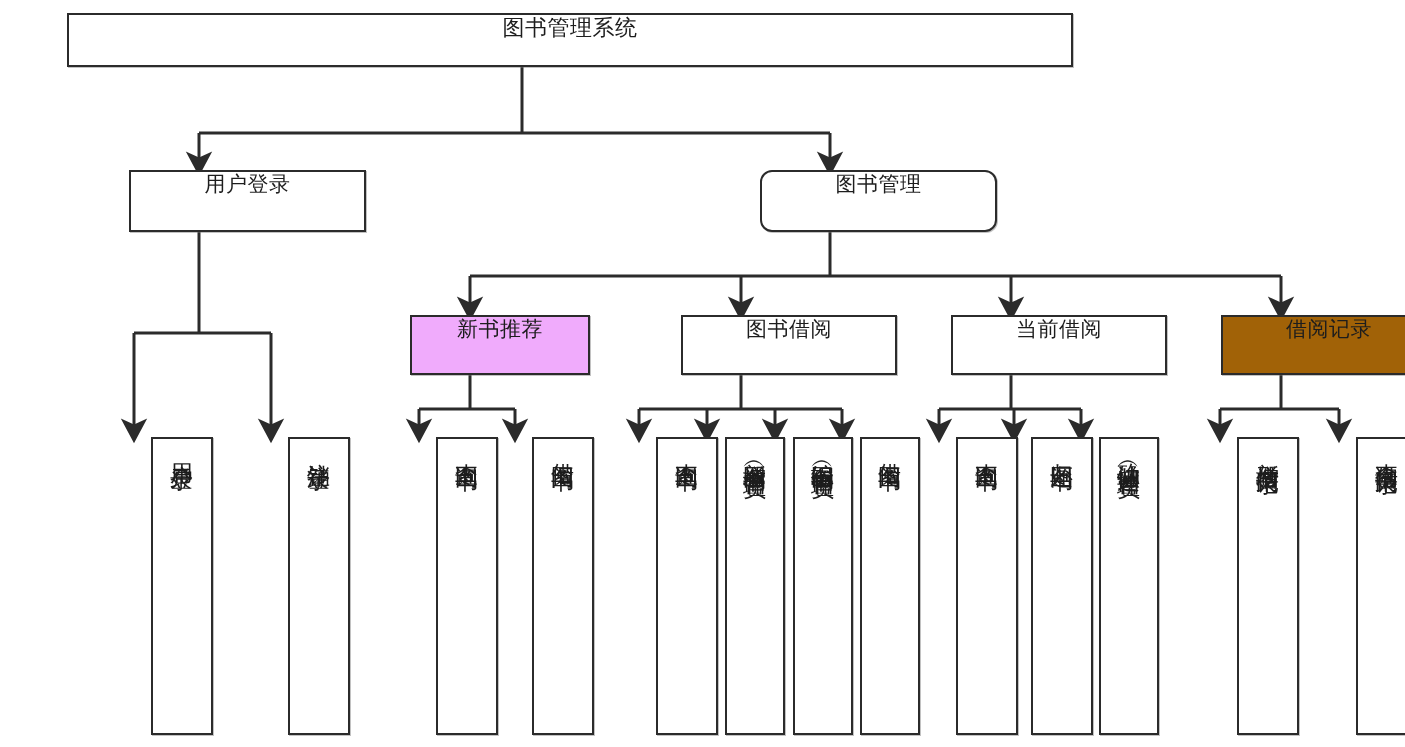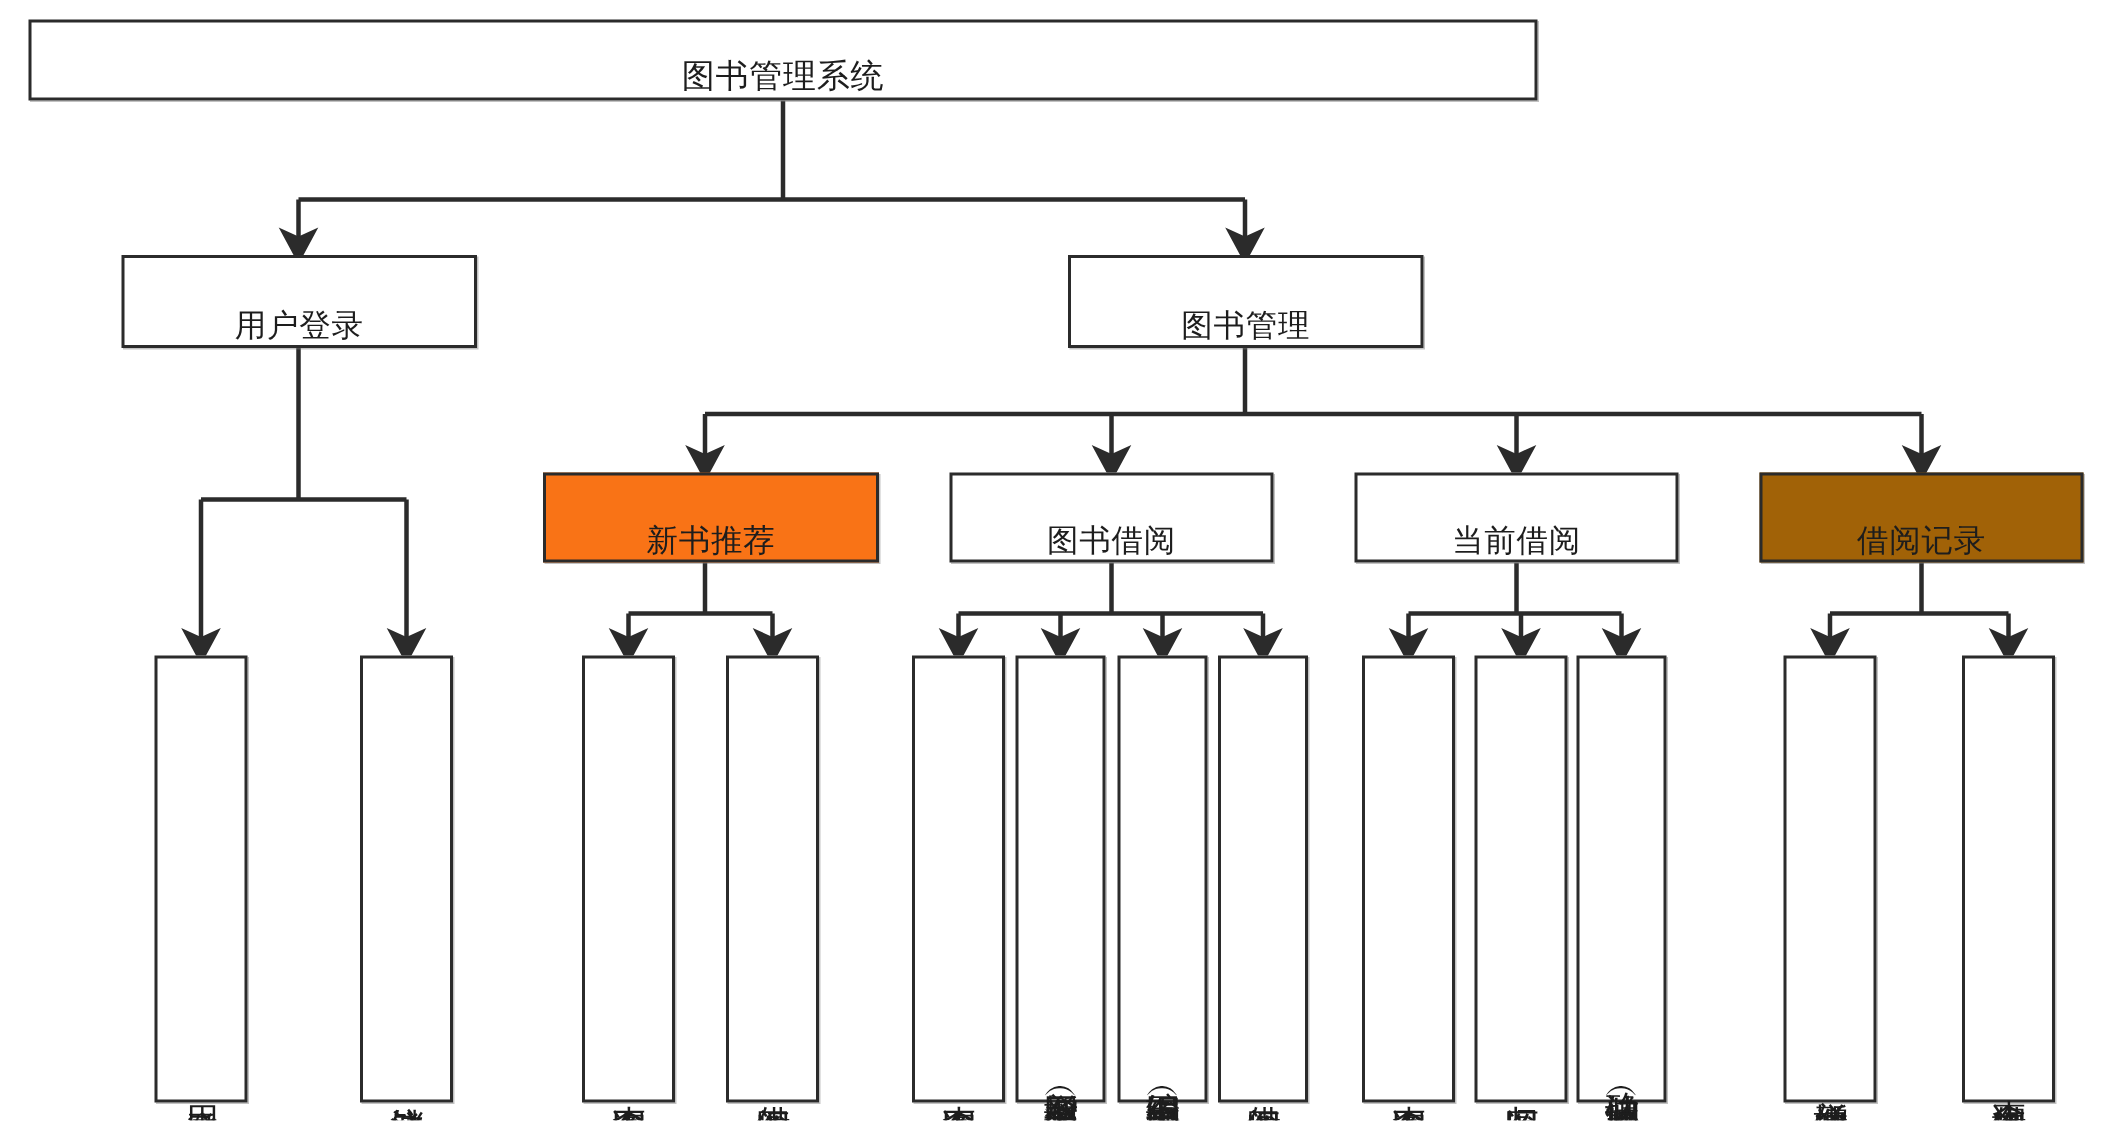--- a/index.html
+++ b/index.html
@@ -25,24 +25,25 @@
     width: 1405px;
     height: 747px;
     pointer-events: none;
   }
   .node {
     position: absolute;
     box-sizing: border-box;
     background: #ffffff;
     border: 2px solid #eab308;
     display: flex;
-    align-items: flex-end;
+    align-items: flex-start;
     justify-content: center;
     color: #1d1d1d;
     box-shadow: 1px 1px 0 rgba(120,120,120,0.45);
+    margin-left: 48px;
   }
   .node .node-label {
     display: block;
     text-align: center;
     line-height: 1.18;
     letter-spacing: 0.5px;
   }
   
   .node.horiz .node-label {
     writing-mode: horizontal-tb;
@@ -130,25 +131,25 @@
     </g>
   </svg>
 
   <div class="node horiz root" style="left: 19px; top: 13px; width: 1006px; height: 54px; border-color: rgb(43, 43, 43); background: rgb(255, 255, 255); color: rgb(29, 29, 29);">
     <span class="node-label">图书管理系统</span>
   </div>
 
   <div class="node horiz" style="left: 81px; top: 170px; width: 237px; height: 62px; border-color: rgb(43, 43, 43); background: rgb(255, 255, 255); color: rgb(29, 29, 29);">
     <span class="node-label">用户登录</span>
   </div>
-  <div class="node horiz" style="left: 712px; top: 170px; width: 237px; height: 62px; border-color: rgb(43, 43, 43); background: rgb(255, 255, 255); color: rgb(29, 29, 29);">
+  <div class="node horiz" style="left: 712px; top: 170px; width: 237px; height: 62px; border-color: rgb(43, 43, 43); background: rgb(255, 255, 255); color: rgb(29, 29, 29); border-radius: 12px;">
     <span class="node-label">图书管理</span>
   </div>
 
-  <div class="node horiz" style="left: 362px; top: 315px; width: 224px; height: 60px; border-color: rgb(43, 43, 43); background: #f97316; color: rgb(29, 29, 29);">
+  <div class="node horiz" style="left: 362px; top: 315px; width: 180px; height: 60px; border-color: rgb(43, 43, 43); background: #f0abfc; color: rgb(29, 29, 29);">
     <span class="node-label">新书推荐</span>
   </div>
   <div class="node horiz" style="left: 903px; top: 315px; width: 216px; height: 60px; border-color: rgb(43, 43, 43); background: rgb(255, 255, 255); color: rgb(29, 29, 29);">
     <span class="node-label">当前借阅</span>
   </div>
   <div class="node horiz" style="left: 633px; top: 315px; width: 216px; height: 60px; border-color: rgb(43, 43, 43); background: rgb(255, 255, 255); color: rgb(29, 29, 29);">
     <span class="node-label">图书借阅</span>
   </div>
   <div class="node horiz" style="left: 1173px; top: 315px; width: 216px; height: 60px; border-color: rgb(43, 43, 43); background: #a16207; color: rgb(29, 29, 29);">
     <span class="node-label">借阅记录</span>

